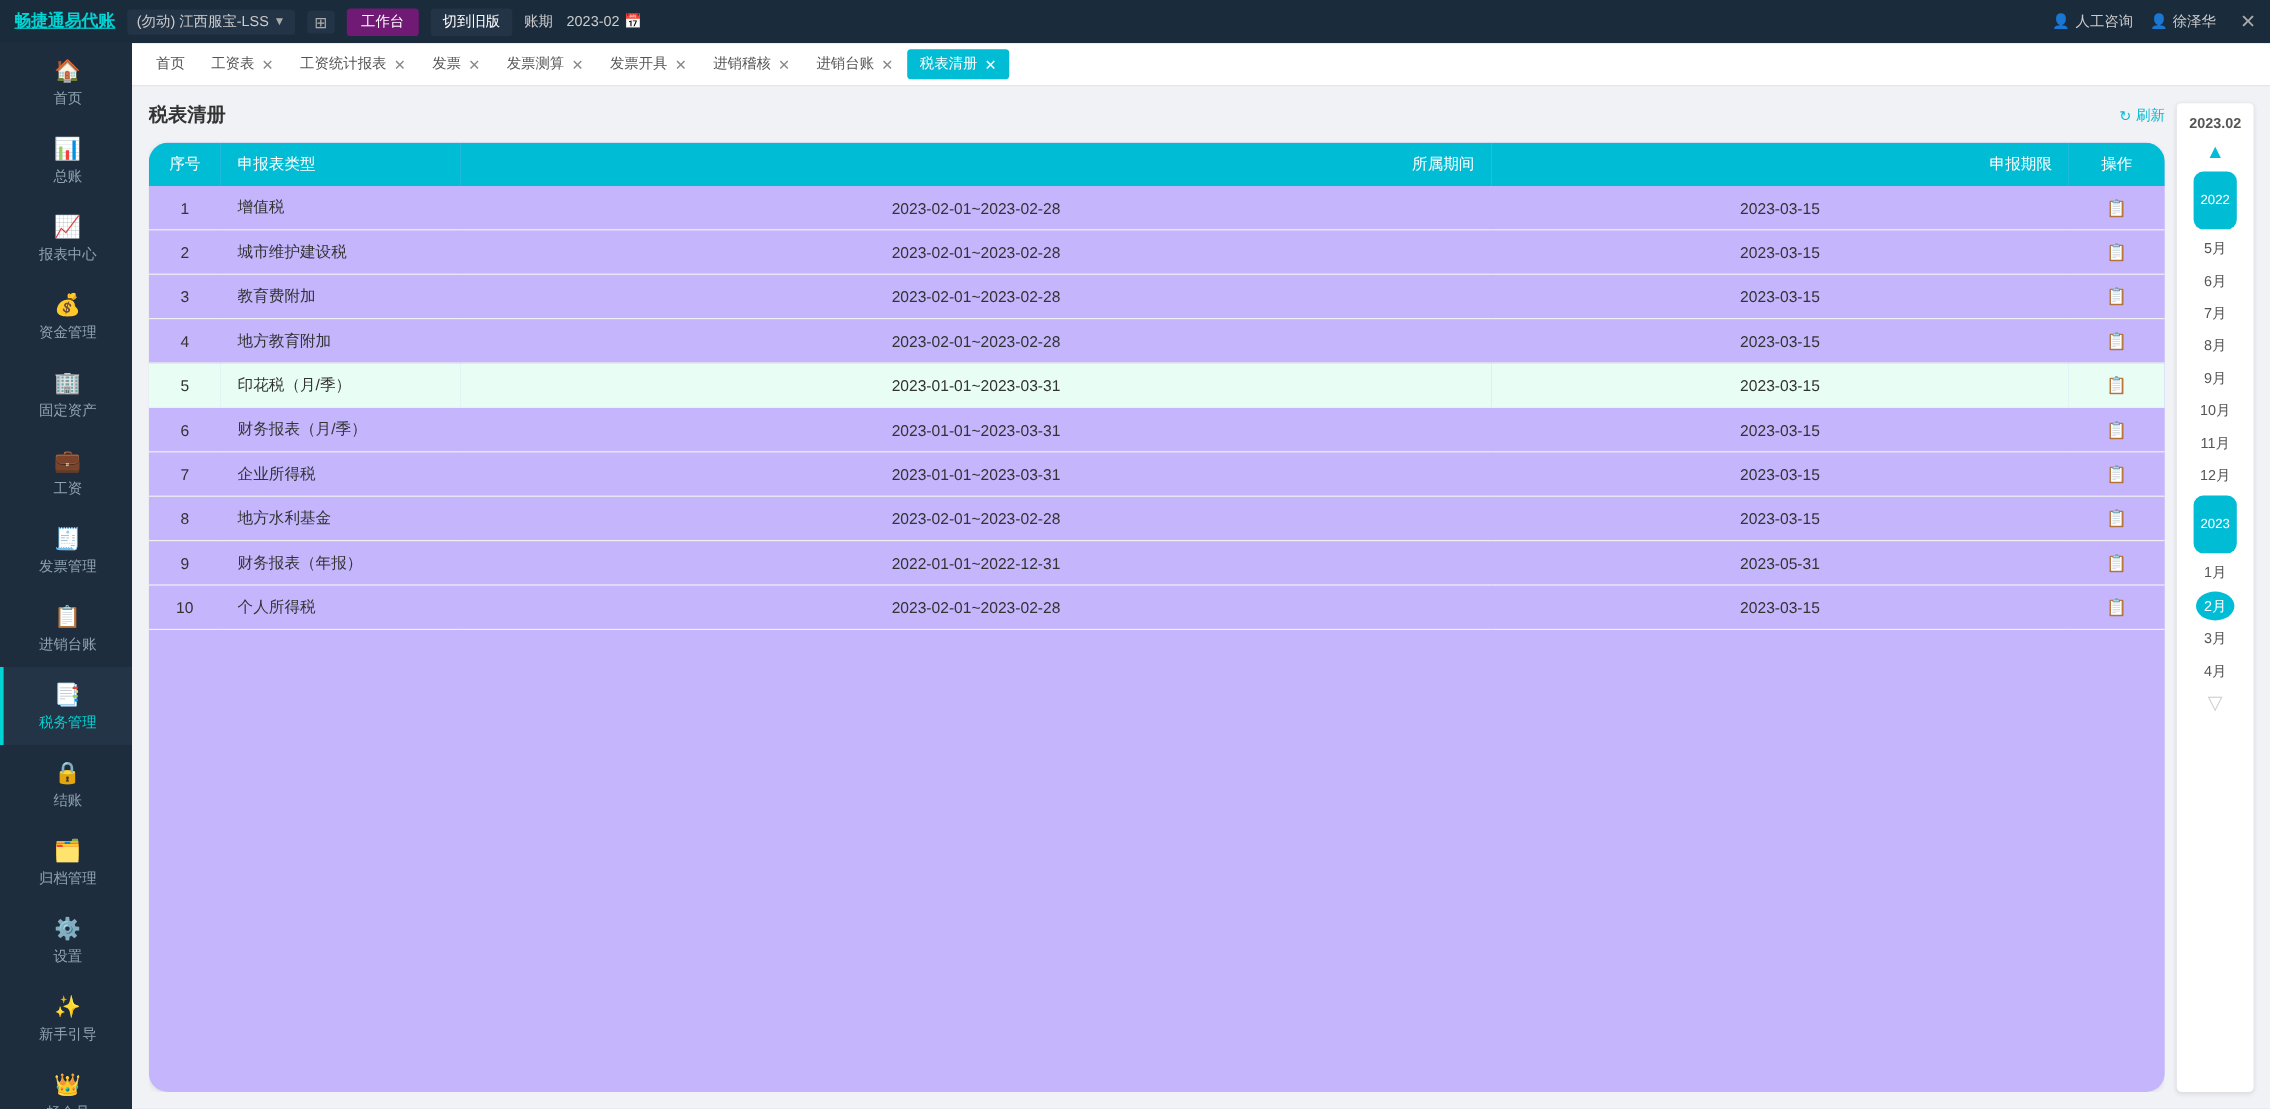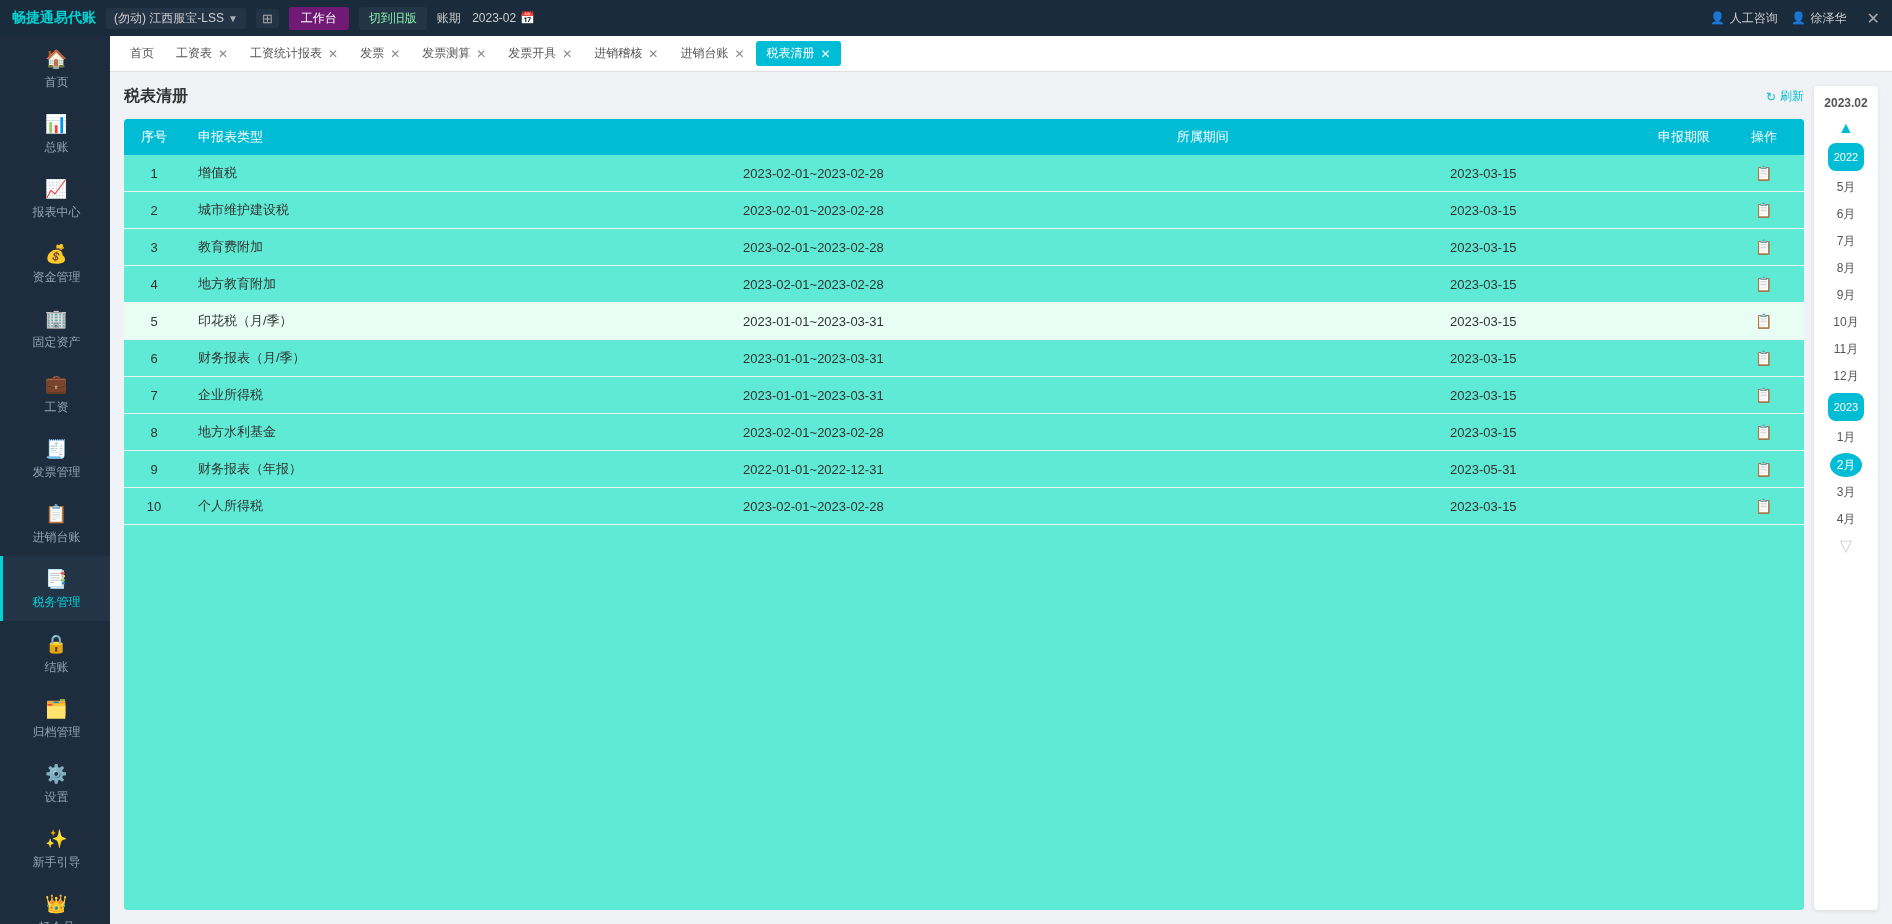--- a/index.html
+++ b/index.html
@@ -13,20 +13,21 @@
       align-items: center;
       padding: 0 12px;
       gap: 10px;
       flex-shrink: 0;
     }
     .top-bar-logo {
       color: #00d4d4;
       font-size: 14px;
       font-weight: bold;
       white-space: nowrap;
+      text-decoration: underline;
     }
     .top-bar-company {
       color: #ccc;
       font-size: 12px;
       display: flex;
       align-items: center;
       gap: 4px;
       background: #243447;
       padding: 2px 8px;
       border-radius: 3px;
@@ -47,21 +48,21 @@
       border: none;
       color: #fff;
       padding: 3px 12px;
       border-radius: 3px;
       cursor: pointer;
       font-size: 12px;
     }
     .top-bar-old-ver {
       background: #243447;
       border: none;
-      color: #86efac;
+      color: #ffffff;
       padding: 3px 10px;
       border-radius: 3px;
       cursor: pointer;
       font-size: 12px;
     }
     .top-bar-period {
       color: #ccc;
       font-size: 12px;
       display: flex;
       align-items: center;
@@ -191,22 +192,22 @@
       color: #00bcd4;
       cursor: pointer;
       background: none;
       border: none;
     }
 
     
     .table-container {
       flex: 1;
       overflow: auto;
-      background: #5eead4;
-      border-radius: 4px;
+      background: #c4b5fd;
+      border-radius: 16px;
       box-shadow: 0 1px 4px rgba(0,0,0,0.08);
     }
     table {
       width: 100%;
       border-collapse: collapse;
     }
     thead tr {
       background: #00bcd4;
       color: #fff;
     }
@@ -289,21 +290,21 @@
       margin: 2px auto;
       display: flex;
       align-items: center;
       justify-content: center;
       height: 24px;
     }
     .year-label {
       font-size: 11px;
       color: #fff;
       background: #00bcd4;
-      padding: 8px 6px;
+      padding: 18px 6px;
       border-radius: 8px;
       margin: 3px auto;
       cursor: pointer;
     }
   </style>
 </head>
 <body>
 
 <div class="top-bar">
   <span class="top-bar-logo">畅捷通易代账</span>

